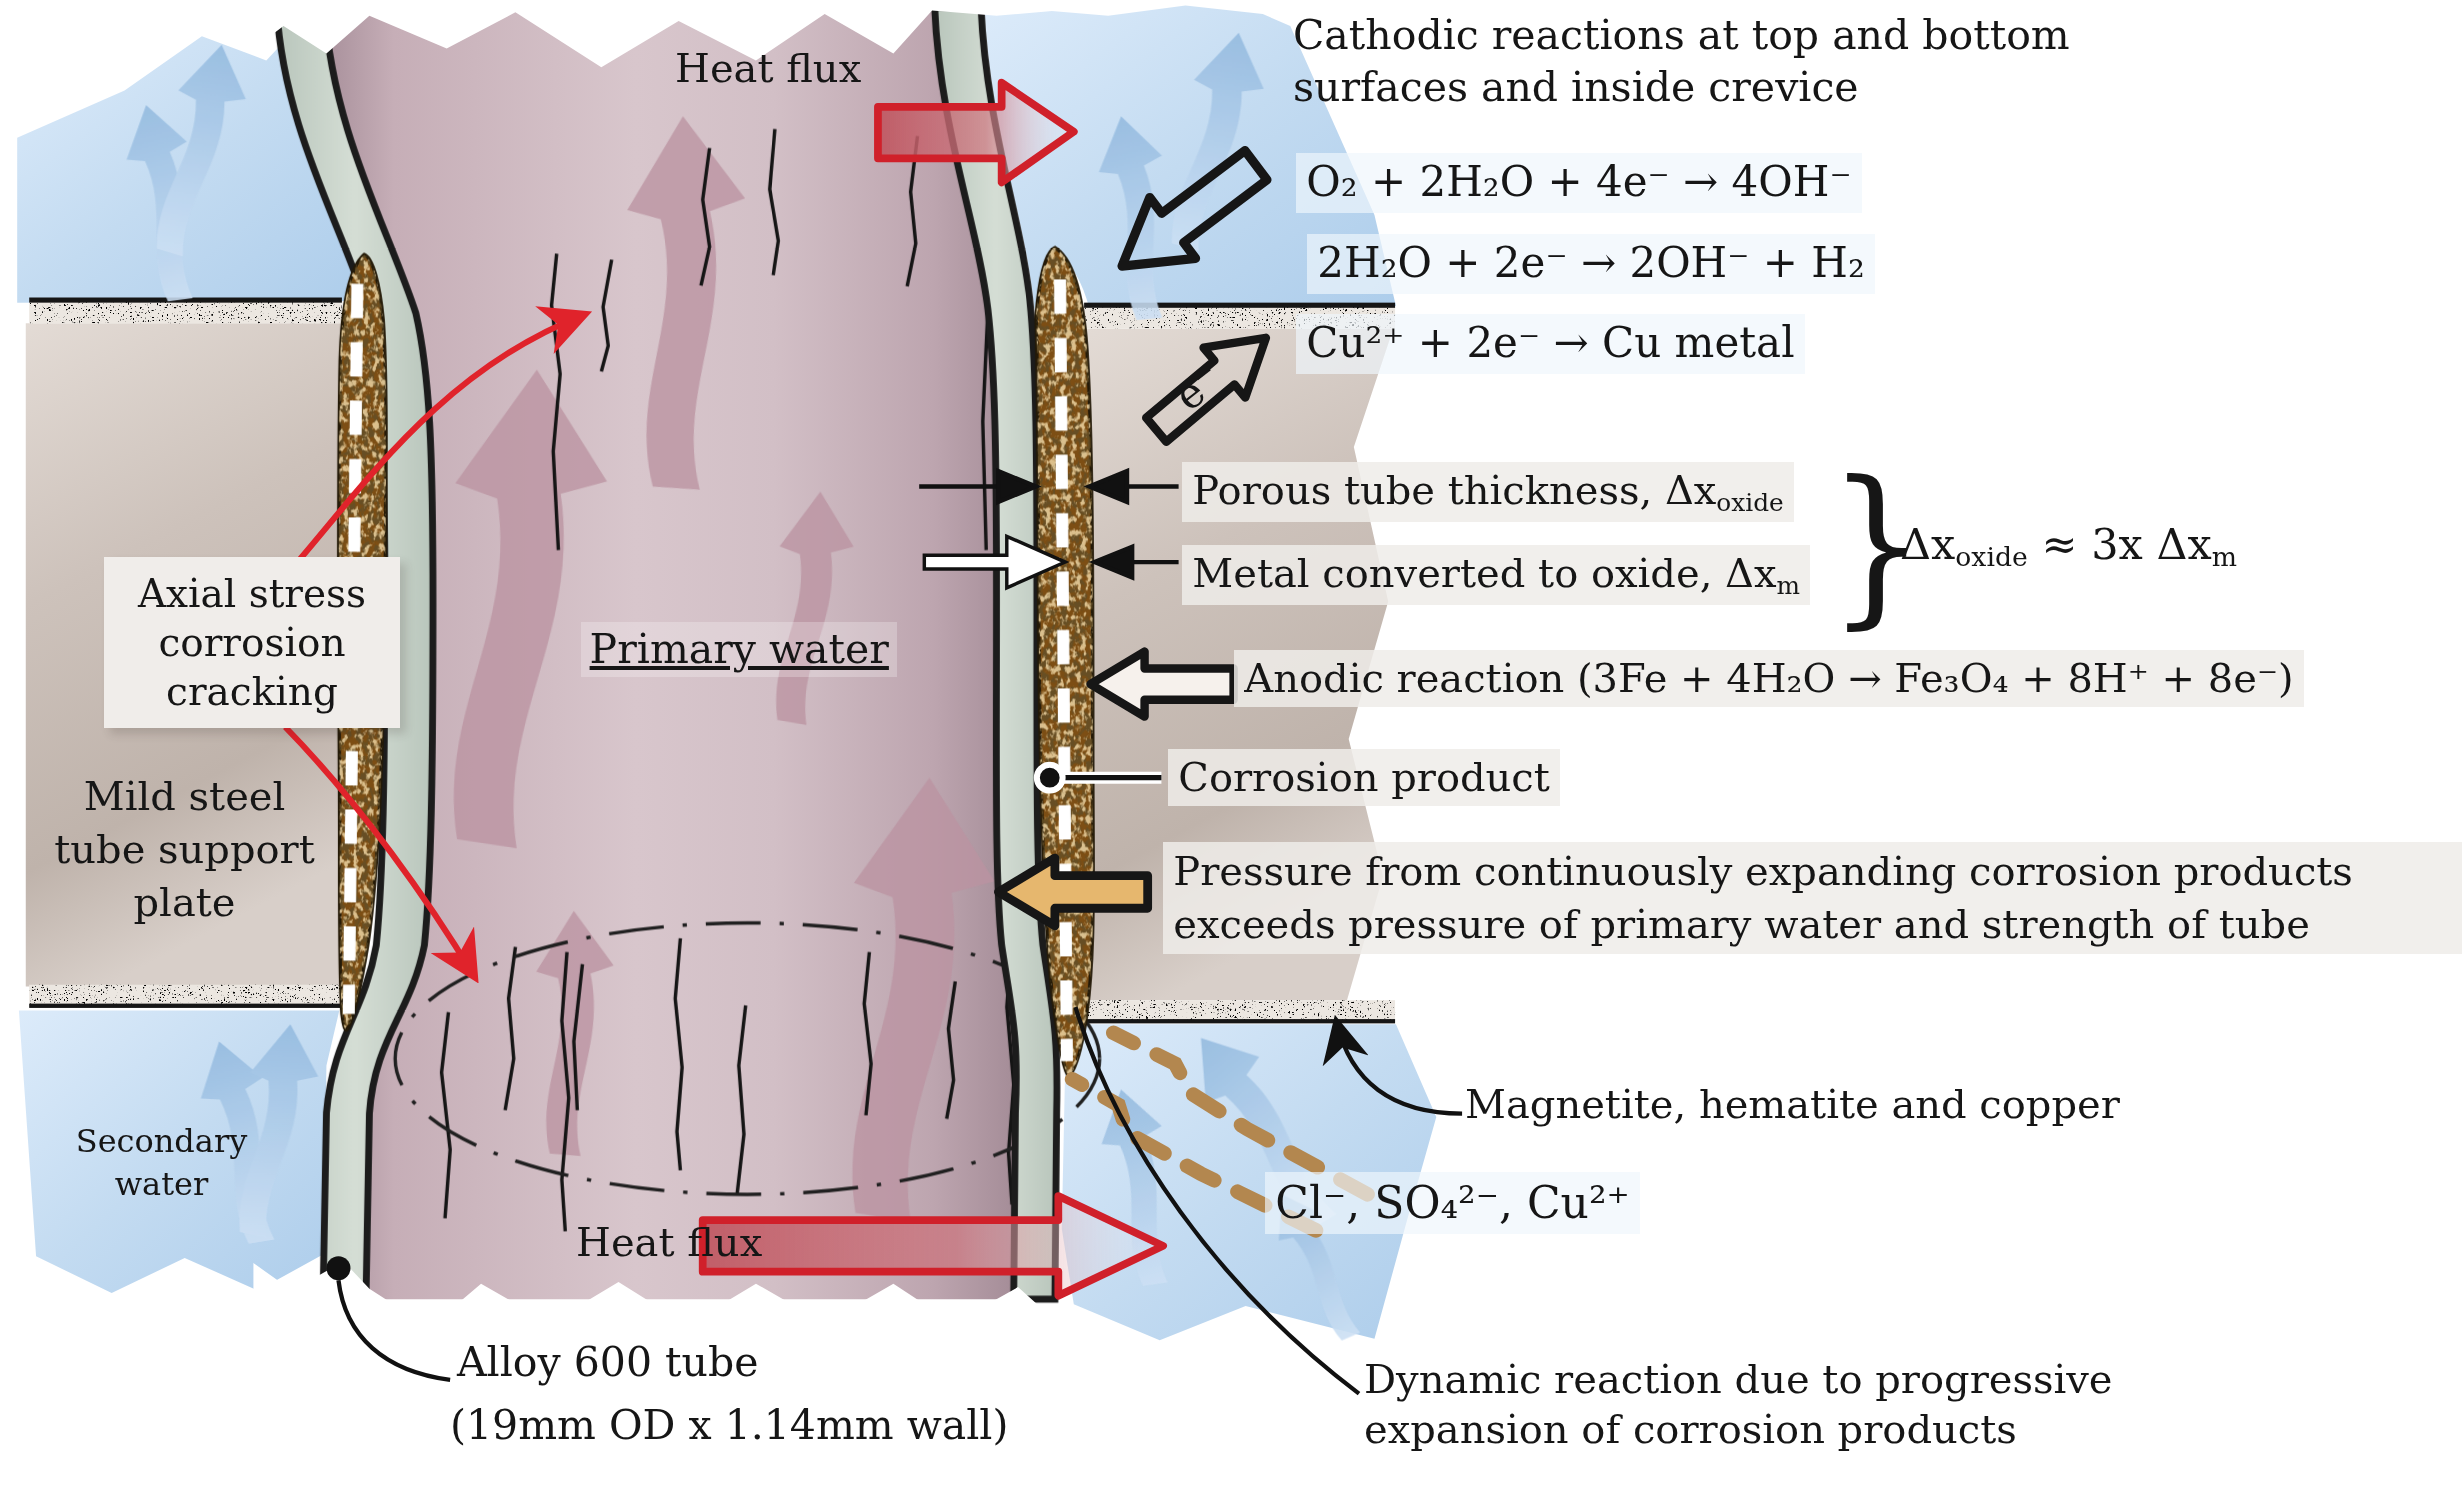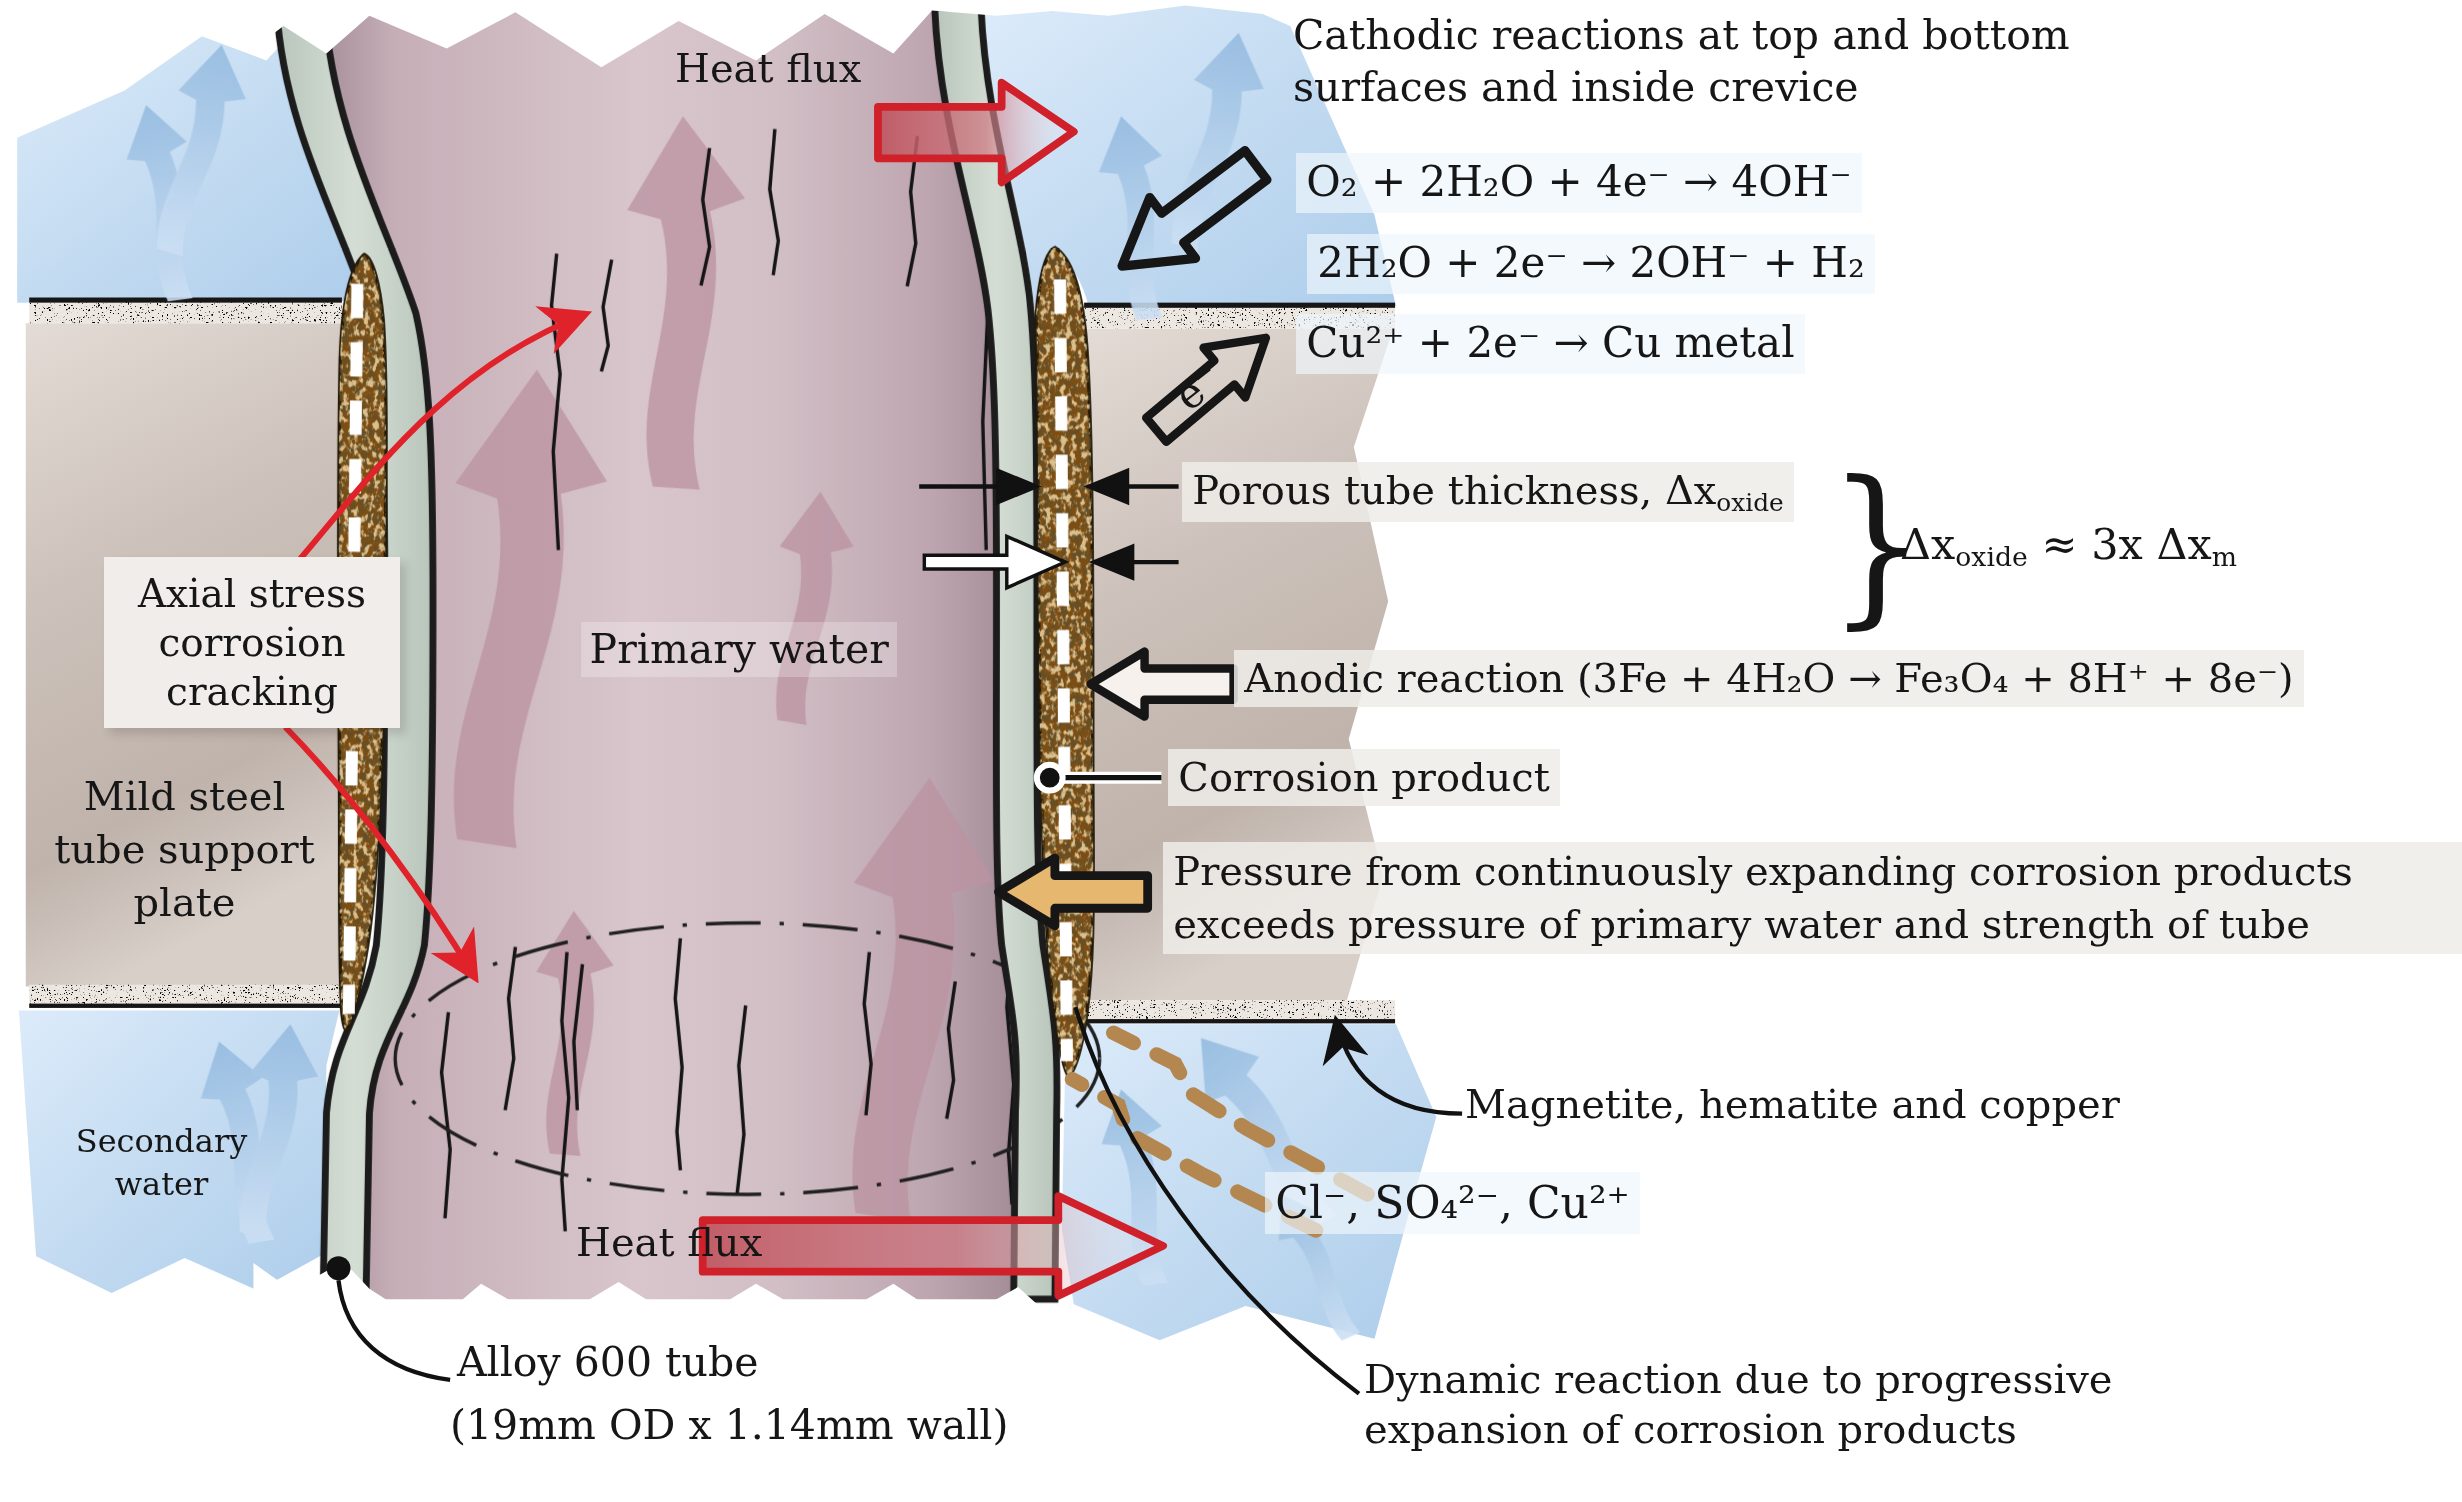--- a/index.html
+++ b/index.html
@@ -6,21 +6,21 @@
   #stage{position:relative;width:2462px;height:1503px;background:#ffffff;overflow:hidden;
          font-family:"DejaVu Serif","Liberation Serif",serif;color:#161616;}
   #art{position:absolute;left:0;top:0;}
   svg text{font-family:"DejaVu Serif","Liberation Serif",serif;}
   .lbl{position:absolute;white-space:normal;line-height:1.26;}
   .nowrap{white-space:nowrap;}
   .ctr{text-align:center;}
   .boxed{background:rgba(239,236,233,0.85);padding:3.4px 10.3px;}
   .boxed-blue{background:rgba(239,246,252,0.68);padding:3.4px 10.3px;}
   .boxed-solid{background:#f0edea;padding:12px 19px;box-shadow:6px 6px 8.6px rgba(60,50,45,0.18);margin-left:32px;}
-  .boxed-faint{background:rgba(255,255,255,0.25);padding:1.7px 8.6px;}
+  .boxed-faint{background:rgba(255,255,255,0.25);padding:1.7px 8.6px;text-decoration:underline;}
   .sub{font-size:0.62em;vertical-align:-0.28em;}
   .brace{font-size:153px;line-height:163px;transform:scaleY(1.12);transform-origin:top left;font-family:"DejaVu Serif",serif;}
 </style>
 </head>
 <body>
 
 <div id="stage">
 
 <svg id="art" width="2462" height="1503" viewBox="0 0 2866 1749">
   <defs>
@@ -212,20 +212,21 @@
 
 <div class="lbl" style="left:675px;top:43px;font-size:40px;"><span>Heat flux</span></div>
 
 <div class="lbl" style="left:1293px;top:10.3px;width:808px;font-size:41px;"><span>Cathodic reactions at top and bottom surfaces and inside crevice</span></div>
 
 <div class="lbl nowrap boxed-blue" style="left:1296px;top:153px;font-size:42px;"><span>O₂ + 2H₂O + 4e⁻ → 4OH⁻</span></div>
 <div class="lbl nowrap boxed-blue" style="left:1307px;top:234px;font-size:42px;"><span>2H₂O + 2e⁻ → 2OH⁻ + H₂</span></div>
 <div class="lbl nowrap boxed-blue" style="left:1296px;top:314px;font-size:42px;"><span>Cu²⁺ + 2e⁻ → Cu metal</span></div>
 
 <div class="lbl nowrap boxed" style="left:1182px;top:462px;font-size:40px;"><span>Porous tube thickness, Δx</span><span class="sub">oxide</span></div>
+<div class="lbl nowrap boxed" style="left:1182px;top:545px;font-size:40px;"><span>Metal converted to oxide, Δx</span><span class="sub">m</span></div>
 <div class="lbl nowrap brace" style="left:1828px;top:454px;"><span>}</span></div>
 <div class="lbl nowrap" style="left:1900px;top:517px;font-size:43px;"><span>Δx</span><span class="sub">oxide</span><span> ≈ 3x Δx</span><span class="sub">m</span></div>
 
 <div class="lbl nowrap boxed" style="left:1234px;top:650px;font-size:40px;"><span>Anodic reaction (3Fe + 4H₂O → Fe₃O₄ + 8H⁺ + 8e⁻)</span></div>
 
 <div class="lbl nowrap boxed" style="left:1168px;top:749px;font-size:40px;"><span>Corrosion product</span></div>
 
 <div class="lbl boxed" style="left:1163px;top:842px;width:1297px;font-size:40px;line-height:1.32;"><span>Pressure from continuously expanding corrosion products exceeds pressure of primary water and strength of tube</span></div>
 
 <div class="lbl nowrap" style="left:1465px;top:1079px;font-size:40px;"><span>Magnetite, hematite and copper</span></div>

